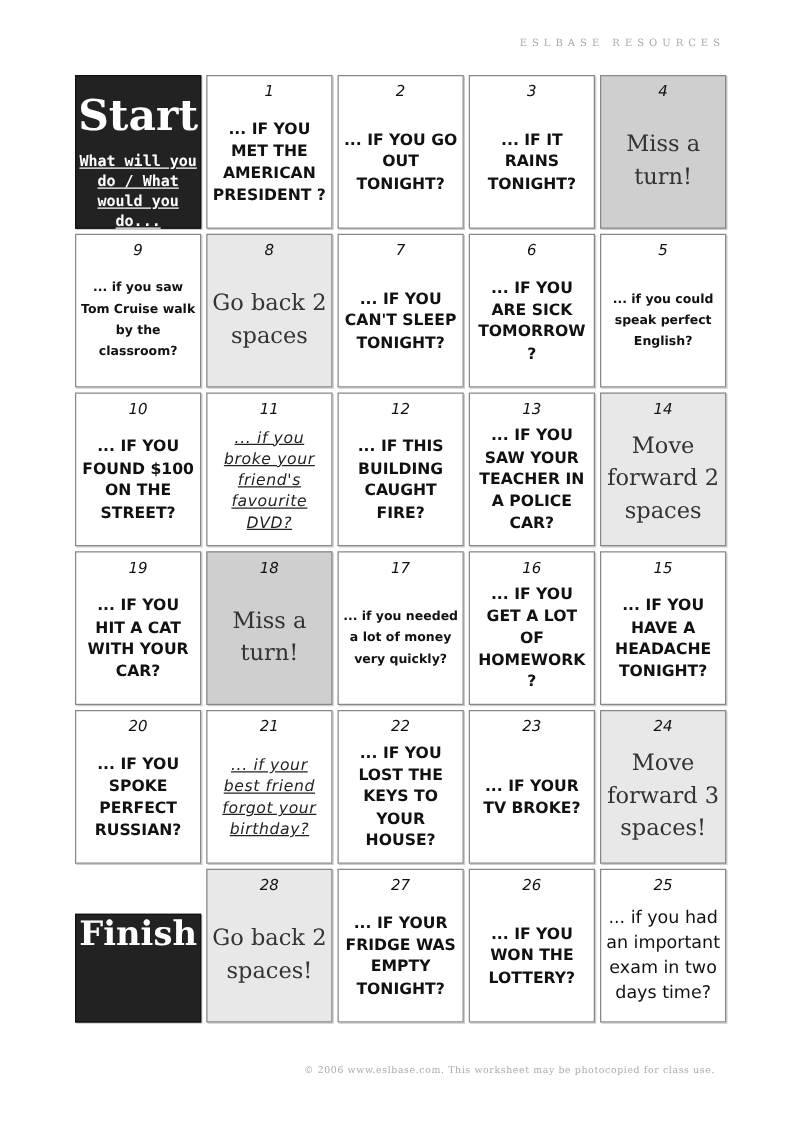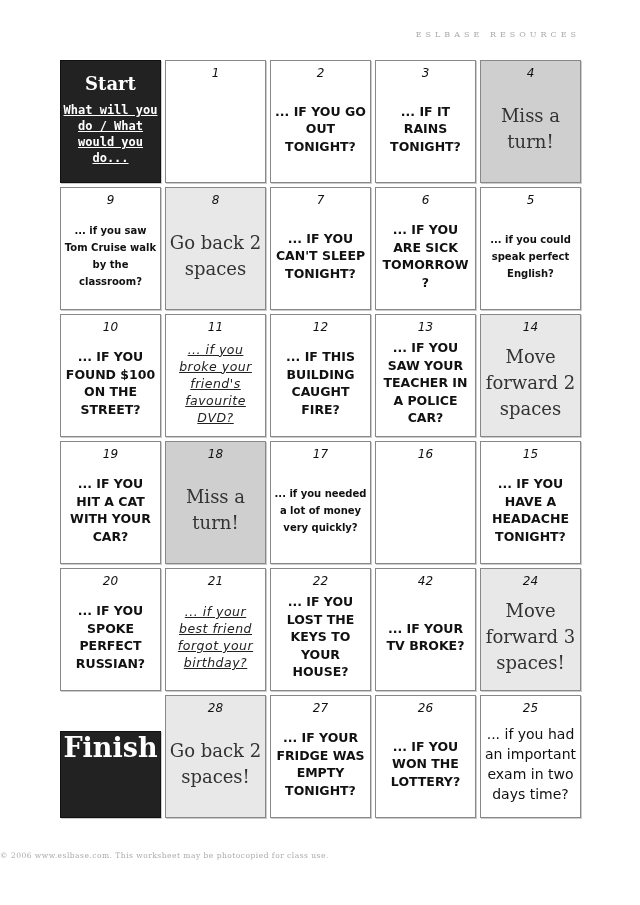--- a/index.html
+++ b/index.html
@@ -10,38 +10,41 @@
   .cell.grey{background:#cfcfcf;}
   .cell.light{background:#e8e8e8;}
   .cell.dark{background:#222;border-color:#111;}
   .num{font-family:"DejaVu Sans",sans-serif;font-style:italic;font-size:12px;color:#111;margin-top:5px;height:16px;}
   .body{flex:1;display:flex;align-items:center;justify-content:center;padding:0 3px 6px 3px;width:100%;box-sizing:border-box;}
   .caps{font-family:"DejaVu Sans",sans-serif;font-weight:bold;font-size:12.5px;line-height:17.5px;color:#111;text-transform:uppercase;}
   .lower{font-family:"DejaVu Sans",sans-serif;font-weight:bold;font-size:10px;line-height:17px;color:#111;}
   .ital{font-family:"DejaVu Sans",sans-serif;font-style:italic;font-size:12.5px;line-height:17px;color:#222;letter-spacing:0.5px;text-decoration:underline;}
   .plain{font-family:"DejaVu Sans",sans-serif;font-size:14px;line-height:20px;color:#111;}
   .action{font-family:"DejaVu Serif",serif;font-size:18px;line-height:26px;color:#333;}
-  .start-title{font-family:"DejaVu Serif",serif;font-weight:bold;font-size:18px;color:#fff;margin-top:12px;}
+  .start-title{font-family:"DejaVu Serif",serif;font-weight:bold;font-size:34px;color:#fff;margin-top:12px;}
   .start-sub{font-family:"DejaVu Sans Mono",monospace;font-weight:bold;font-size:12px;line-height:16px;color:#fff;margin-top:8px;text-decoration:underline;}
   .finish-title{font-family:"DejaVu Serif",serif;font-weight:bold;font-size:27px;color:#fff;}
-  .footer{position:absolute;top:851px;left:0;width:556px;text-align:left;font-family:"DejaVu Serif",serif;font-size:7.5px;color:#aaa;letter-spacing:0.5px;}
+  .footer{position:absolute;top:851px;left:0;width:556px;text-align:right;font-family:"DejaVu Serif",serif;font-size:7.5px;color:#aaa;letter-spacing:0.5px;padding-left:16px;}
 </style>
 </head>
 <body>
 
 <div class="header">ESLBASE RESOURCES</div>
 
 <div class="board">
 
   <div class="cell dark">
     <div class="start-title">Start</div>
     <div class="start-sub">What will you do / What would you do...</div>
   </div>
   <div class="cell">
       <div class="num">1</div>
+      <div class="body">
+        <div class="caps">... IF YOU MET THE AMERICAN PRESIDENT ?</div>
+      </div>
     </div>
   <div class="cell">
       <div class="num">2</div>
       <div class="body">
         <div class="caps">... IF YOU GO OUT TONIGHT?</div>
       </div>
     </div>
   <div class="cell">
       <div class="num">3</div>
       <div class="body">
@@ -130,20 +133,23 @@
       </div>
     </div>
   <div class="cell">
       <div class="num">17</div>
       <div class="body">
         <div class="lower">... if you needed a lot of money very quickly?</div>
       </div>
     </div>
   <div class="cell">
       <div class="num">16</div>
+      <div class="body">
+        <div class="caps">... IF YOU GET A LOT OF HOMEWORK ?</div>
+      </div>
     </div>
   <div class="cell">
       <div class="num">15</div>
       <div class="body">
         <div class="caps">... IF YOU HAVE A HEADACHE TONIGHT?</div>
       </div>
     </div>
 
   <div class="cell">
       <div class="num">20</div>
@@ -157,21 +163,21 @@
         <div class="ital">... if your best friend forgot your birthday?</div>
       </div>
     </div>
   <div class="cell">
       <div class="num">22</div>
       <div class="body">
         <div class="caps">... IF YOU LOST THE KEYS TO YOUR HOUSE?</div>
       </div>
     </div>
   <div class="cell">
-      <div class="num">42</div>
+      <div class="num">23</div>
       <div class="body">
         <div class="caps">... IF YOUR TV BROKE?</div>
       </div>
     </div>
   <div class="cell light">
       <div class="num">24</div>
       <div class="body">
         <div class="action">Move forward 3 spaces!</div>
       </div>
     </div>

